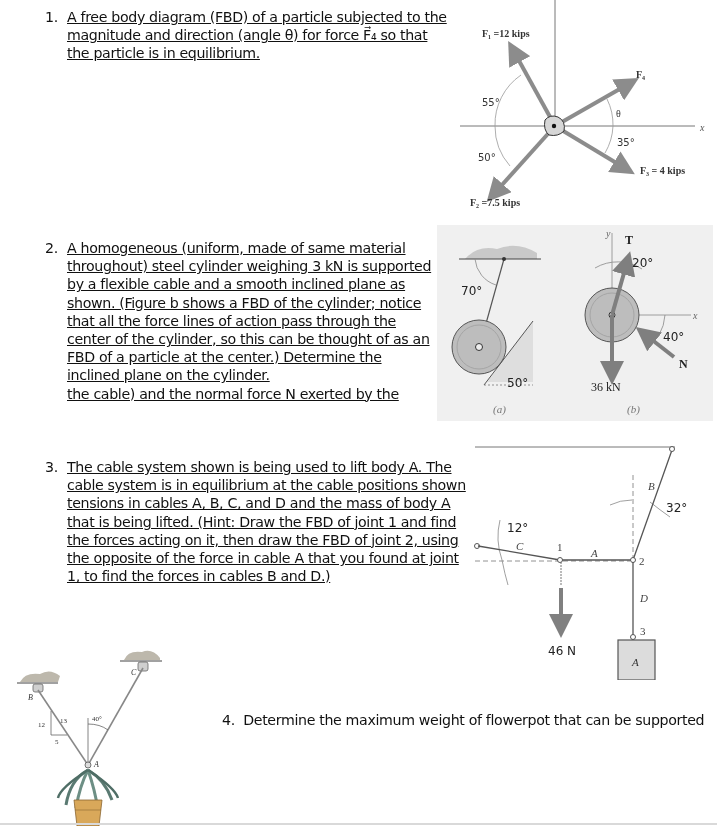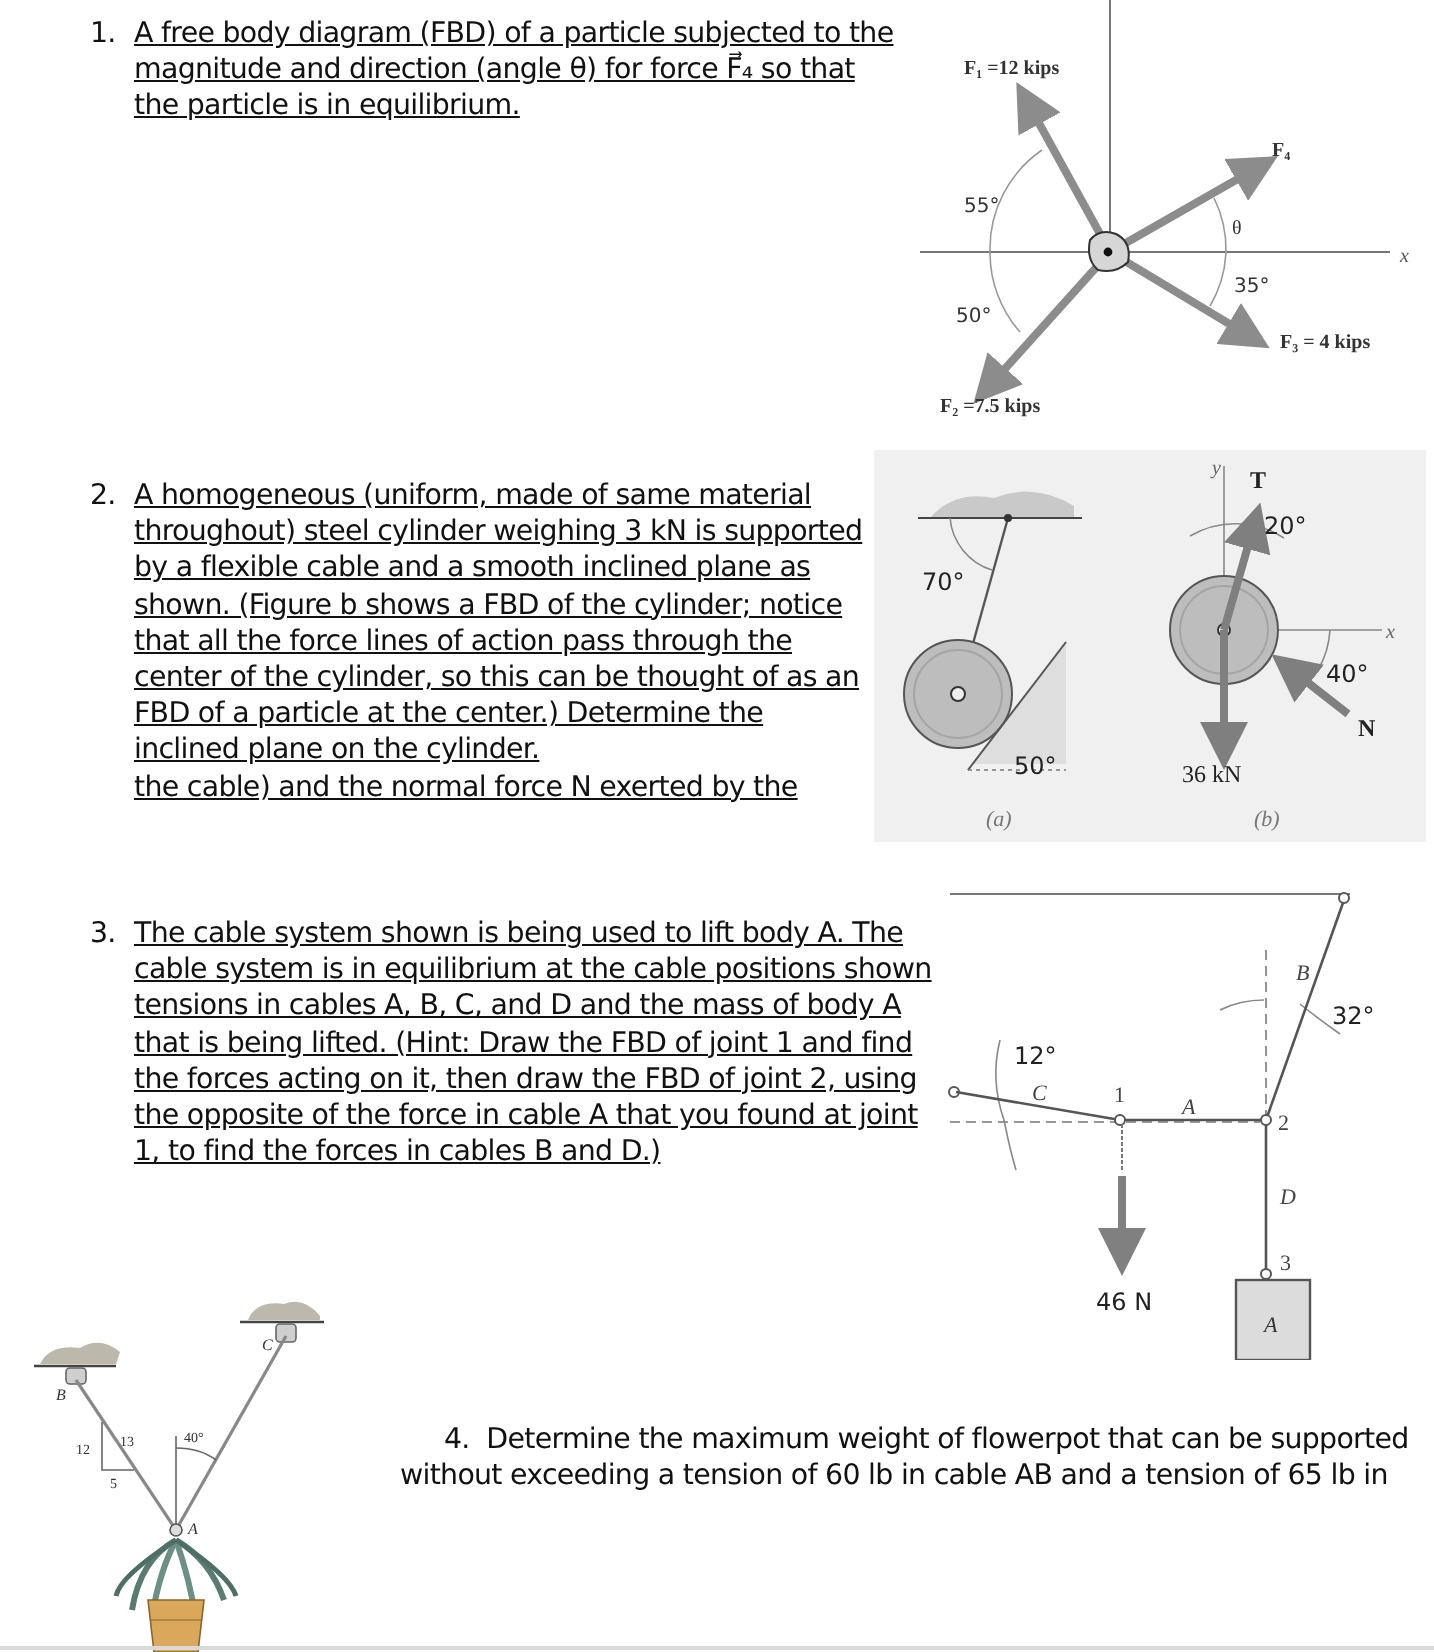--- a/index.html
+++ b/index.html
@@ -209,16 +209,15 @@
     <path d="M88 130 Q115 148 118 158" stroke="#4f6e66" stroke-width="2.5" fill="none"></path>
     <path d="M74 160 L102 160 L99 186 L77 186 z" fill="#d9a85a" stroke="#8a6530" stroke-width="0.8"></path>
     <line x1="75" y1="170" x2="101" y2="170" stroke="#8a6530" stroke-width="0.6"></line>
   </g>
 </svg>
 
 <div class="p4">
   <span style="padding-left:22px;">
     <span style="display:inline;">4.</span>&nbsp;&nbsp;<span style="display:inline;">Determine the maximum weight of flowerpot that can be supported</span>
   </span>
-  <span>without exceeding a tension of 60 lb in cable AB and a tension of 65 lb in</span>
 </div>
 
 <div class="bottom-line"></div>
 
 </body></html>

